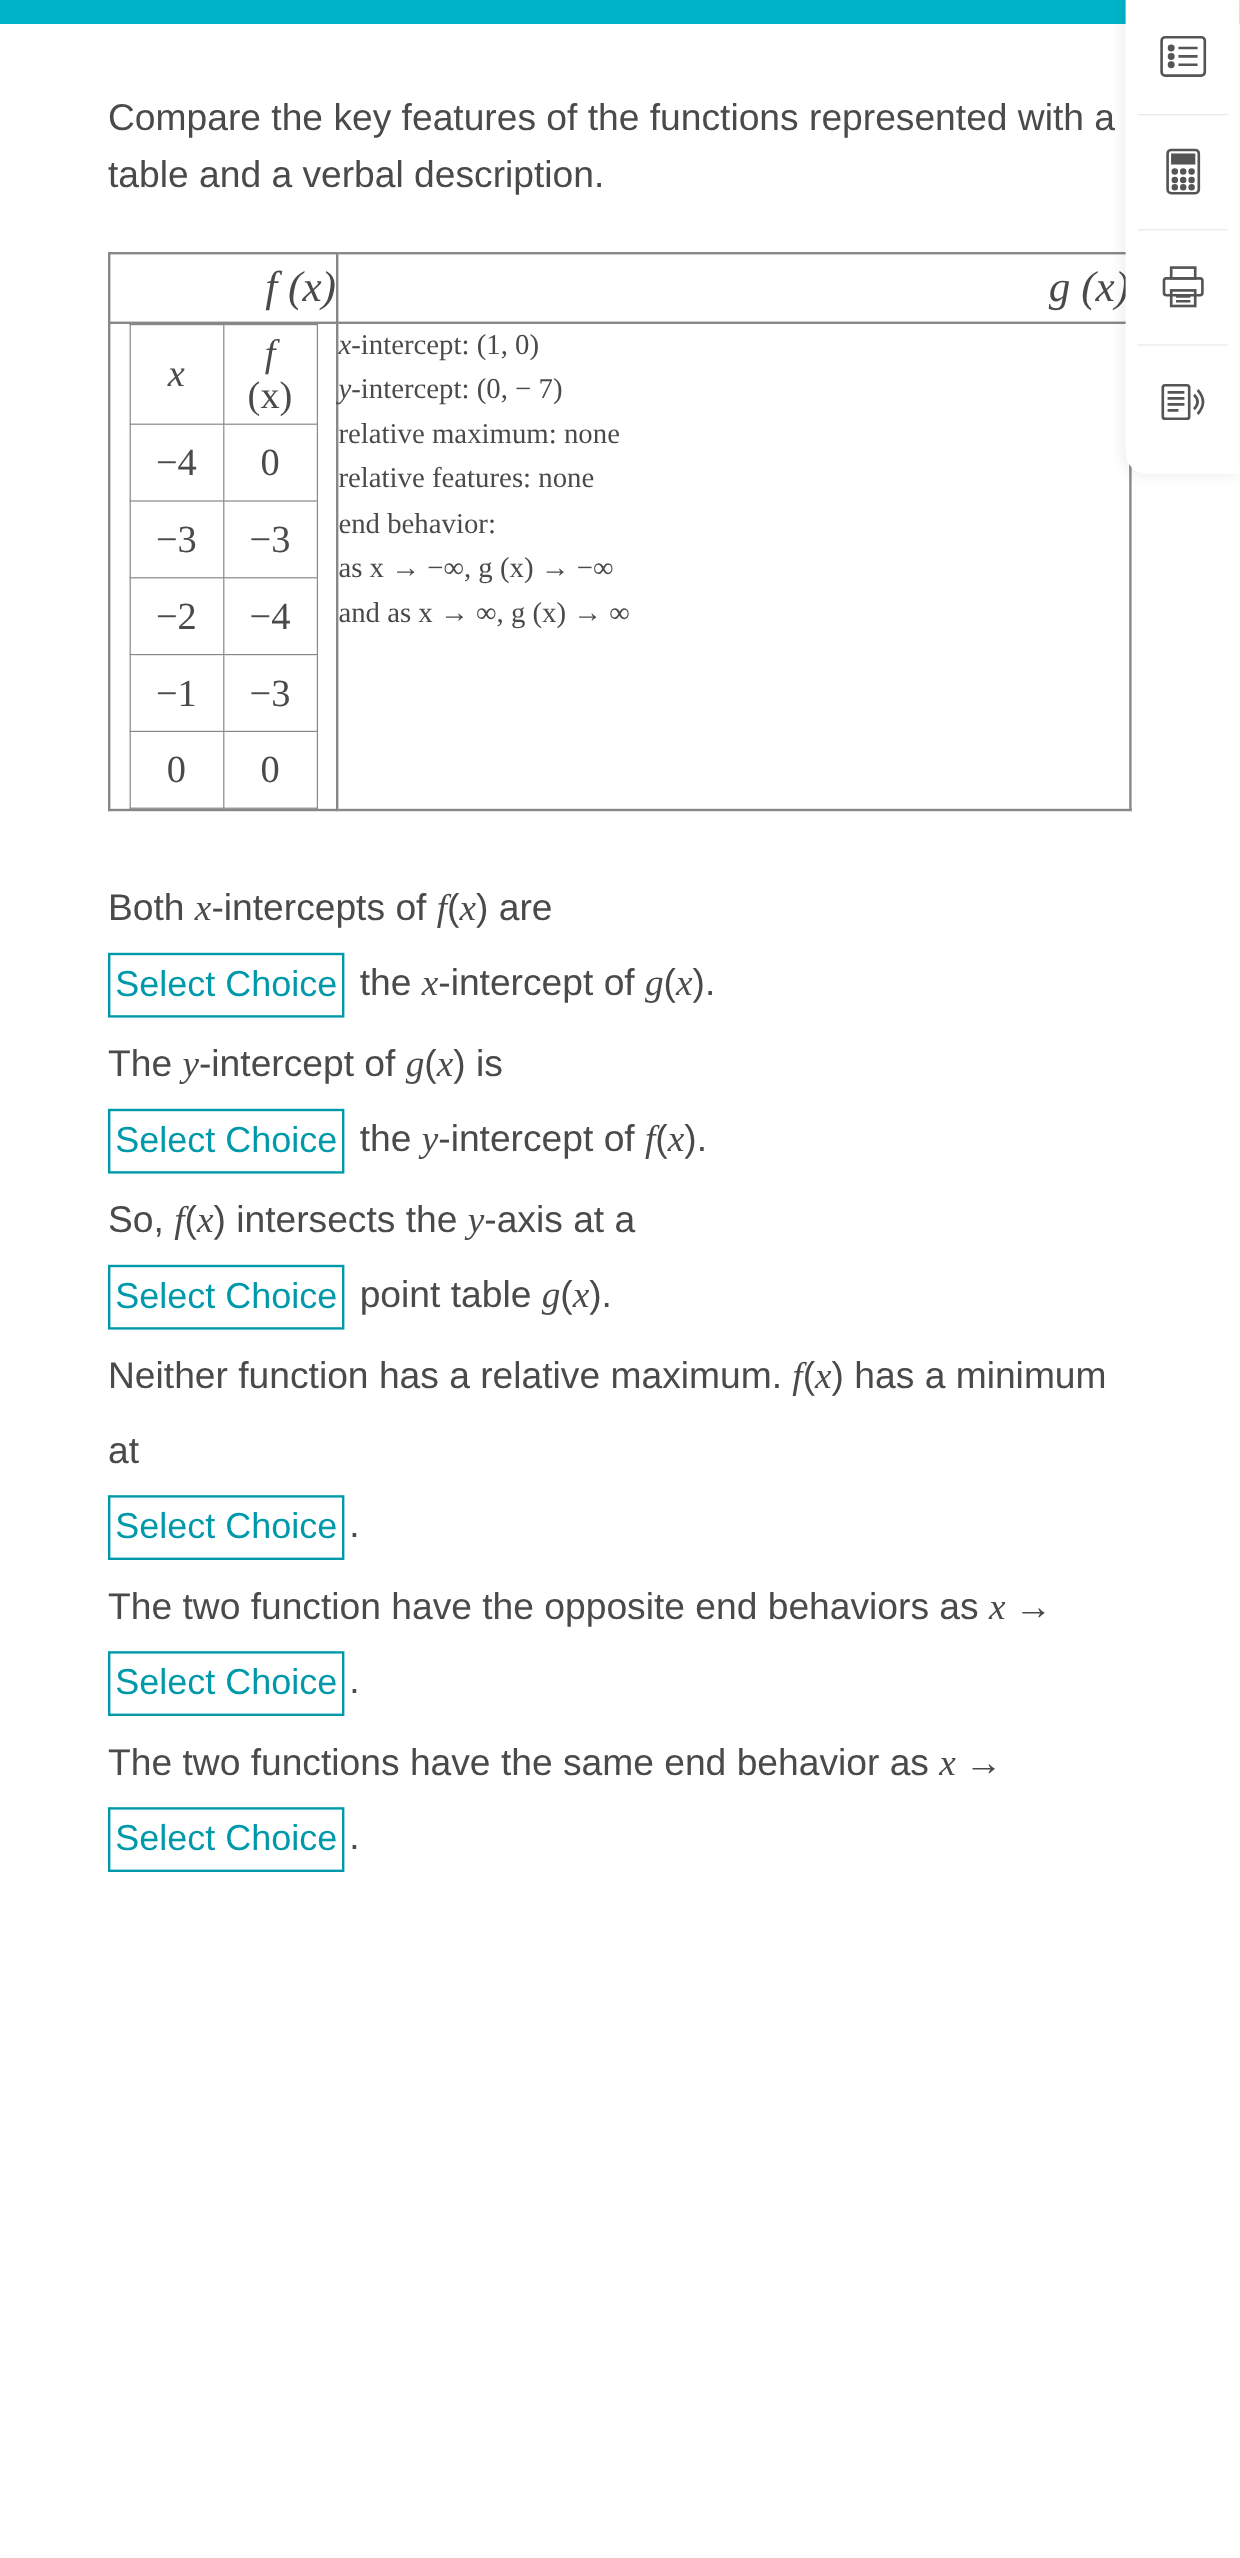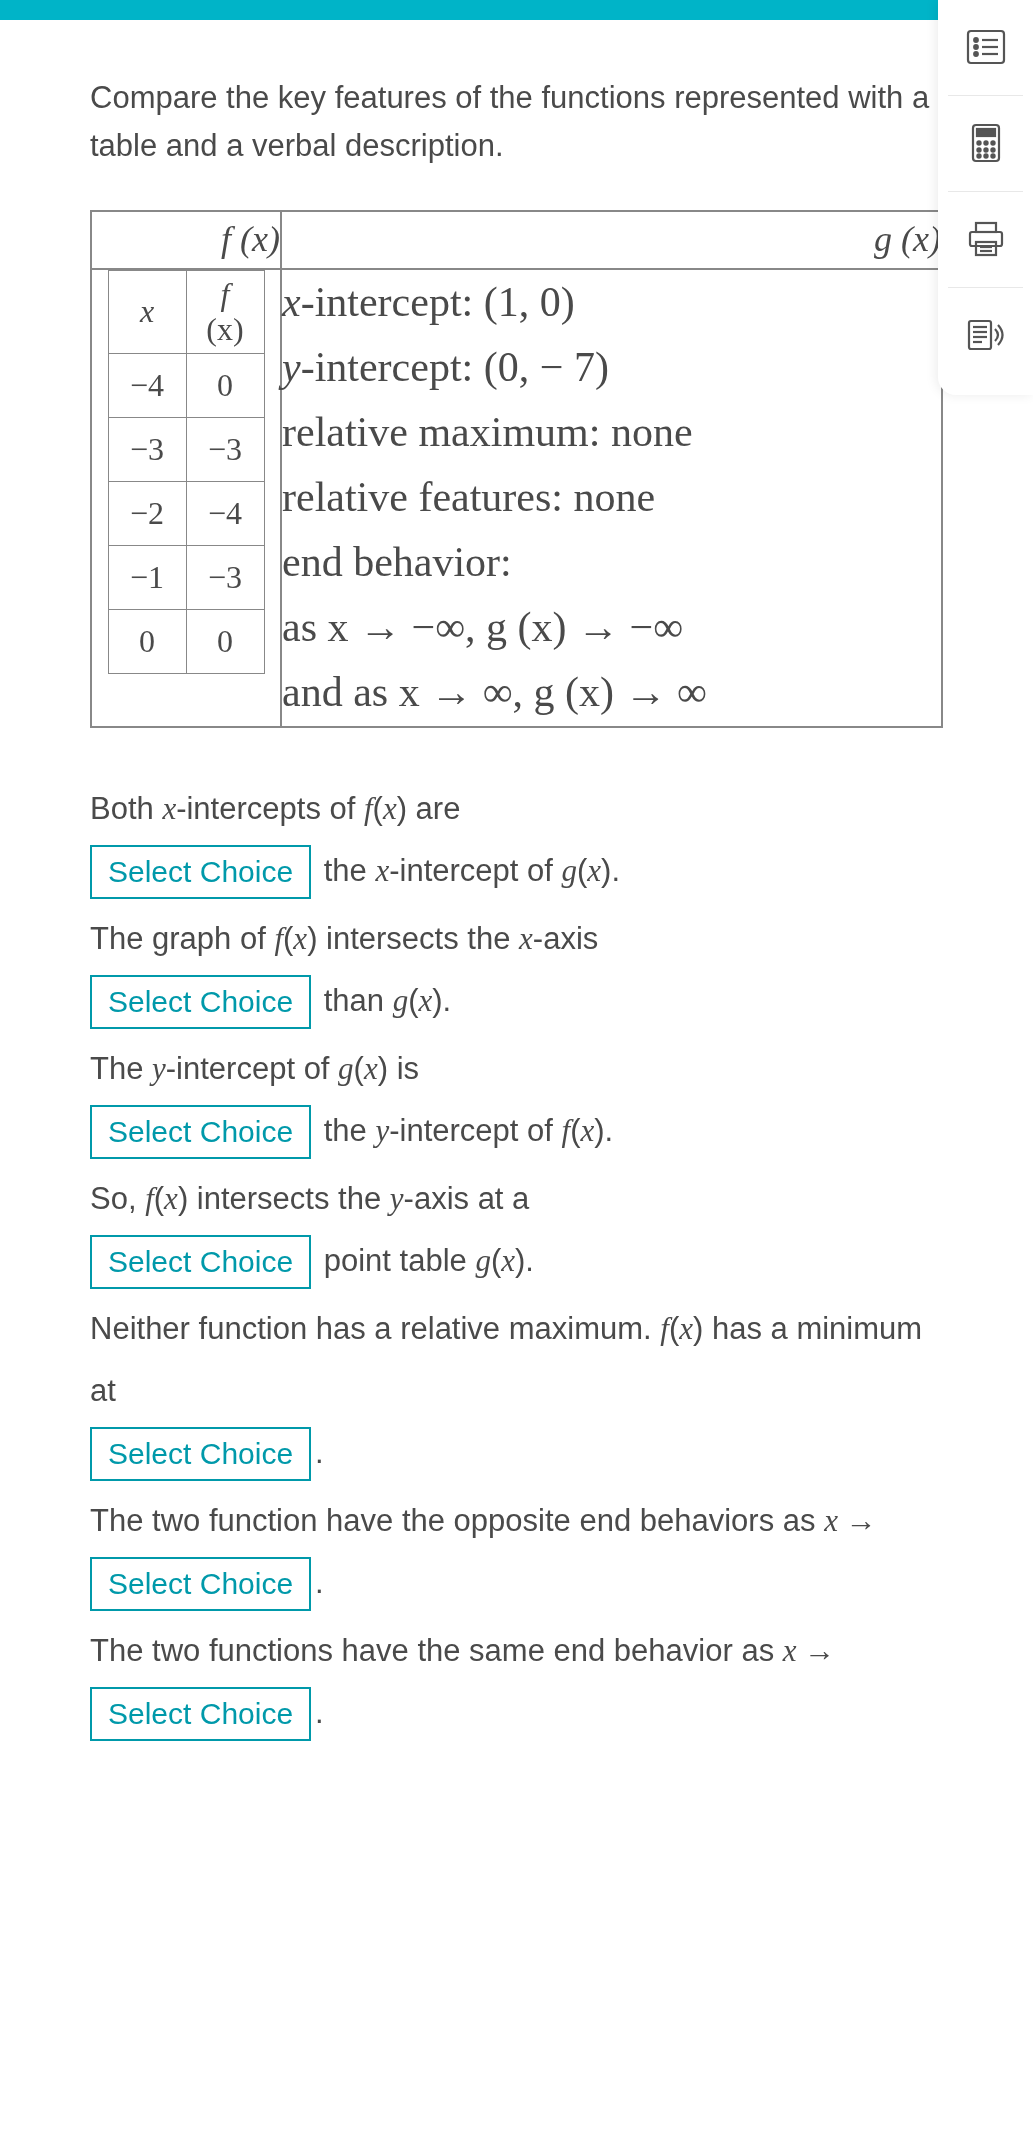--- a/index.html
+++ b/index.html
@@ -53,30 +53,30 @@
     width: 78px;
     height: 64px;
     text-align: center;
     font-family: "Times New Roman", serif;
     font-size: 32px;
     font-weight: normal;
   }
   .inner-table th { font-style: italic; line-height:1.1; padding:6px 0;}
   .gx-content {
     font-family: "Times New Roman", serif;
-    font-size: 42px;
+    font-size: 24px;
     line-height: 1.55;
   }
   .gx-content .italic { font-style: italic; }
   .answer-block { line-height: 2.0; }
   .select-choice {
     display: inline-block;
     border: 2px solid #0099aa;
     color: #0099aa;
-    padding: 4px 16px;
+    padding: 4px 4px;
     font-size: 30px;
     vertical-align: middle;
     margin: 2px 4px 2px 0;
     cursor: pointer;
     font-family: inherit;
     line-height: 1.4;
   }
   .serif-italic-x { font-style: italic; font-family: "Times New Roman", serif;}
   .side-panel {
     position: absolute;
@@ -217,24 +217,20 @@
       </tr>
     </tbody>
   </table>
 
   <div class="answer-block">
     <div class="para">
       <span>Both </span><span class="serif-italic-x">x</span><span>-intercepts of </span><span class="serif-italic-x">f</span><span>(</span><span class="serif-italic-x">x</span><span>) are</span><br>
       <span class="select-choice">Select Choice</span><span> the </span><span class="serif-italic-x">x</span><span>-intercept of </span><span class="serif-italic-x">g</span><span>(</span><span class="serif-italic-x">x</span><span>).</span>
     </div>
     <div class="para">
-      <span>The graph of </span><span class="serif-italic-x">f</span><span>(</span><span class="serif-italic-x">x</span><span>) intersects the </span><span class="serif-italic-x">x</span><span>-axis</span><br>
-      <span class="select-choice">Select Choice</span><span> than </span><span class="serif-italic-x">g</span><span>(</span><span class="serif-italic-x">x</span><span>).</span>
-    </div>
-    <div class="para">
       <span>The </span><span class="serif-italic-x">y</span><span>-intercept of </span><span class="serif-italic-x">g</span><span>(</span><span class="serif-italic-x">x</span><span>) is</span><br>
       <span class="select-choice">Select Choice</span><span> the </span><span class="serif-italic-x">y</span><span>-intercept of </span><span class="serif-italic-x">f</span><span>(</span><span class="serif-italic-x">x</span><span>).</span>
     </div>
     <div class="para">
       <span>So, </span><span class="serif-italic-x">f</span><span>(</span><span class="serif-italic-x">x</span><span>) intersects the </span><span class="serif-italic-x">y</span><span>-axis at a</span><br>
       <span class="select-choice">Select Choice</span><span> point table </span><span class="serif-italic-x">g</span><span>(</span><span class="serif-italic-x">x</span><span>).</span>
     </div>
     <div class="para">
       <span>Neither function has a relative maximum. </span><span class="serif-italic-x">f</span><span>(</span><span class="serif-italic-x">x</span><span>) has a minimum at</span><br>
       <span class="select-choice">Select Choice</span><span>.</span>

